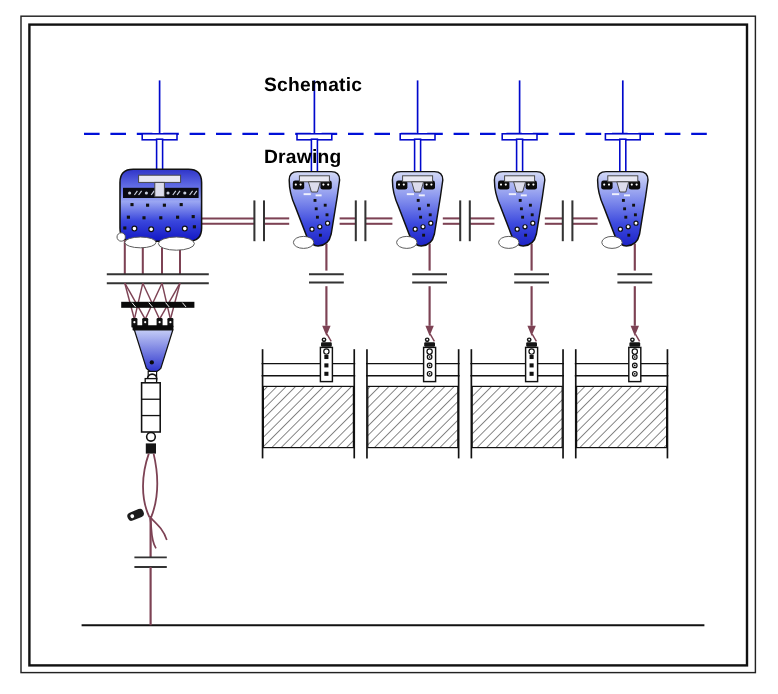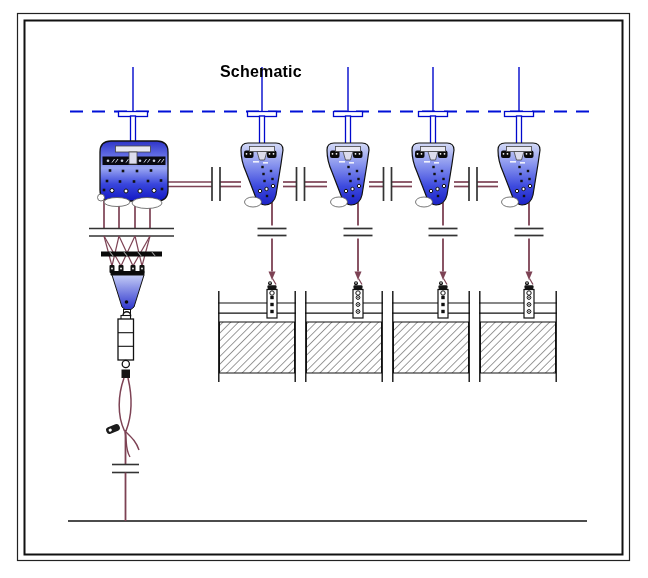--- a/index.html
+++ b/index.html
@@ -369,14 +369,15 @@
           <rect x="522.8" y="194.8" width="2.4" height="2.4" fill="#111111"></rect>
           <circle cx="517" cy="191" r="1.7" fill="#fff" stroke="#111111" stroke-width="1"></circle>
           <circle cx="523.5" cy="189" r="1.7" fill="#fff" stroke="#111111" stroke-width="1"></circle>
           <circle cx="530" cy="186" r="1.7" fill="#fff" stroke="#111111" stroke-width="1"></circle>
           <ellipse cx="510" cy="202" rx="8.5" ry="5" fill="#fff" stroke="#555" stroke-width="0.8"></ellipse>
         </g>
       </g>
     </svg>
   <div class="title">
     <span>Schematic</span>
+    <span>Drawing</span>
   </div>
 </div>
 
 </body></html>

